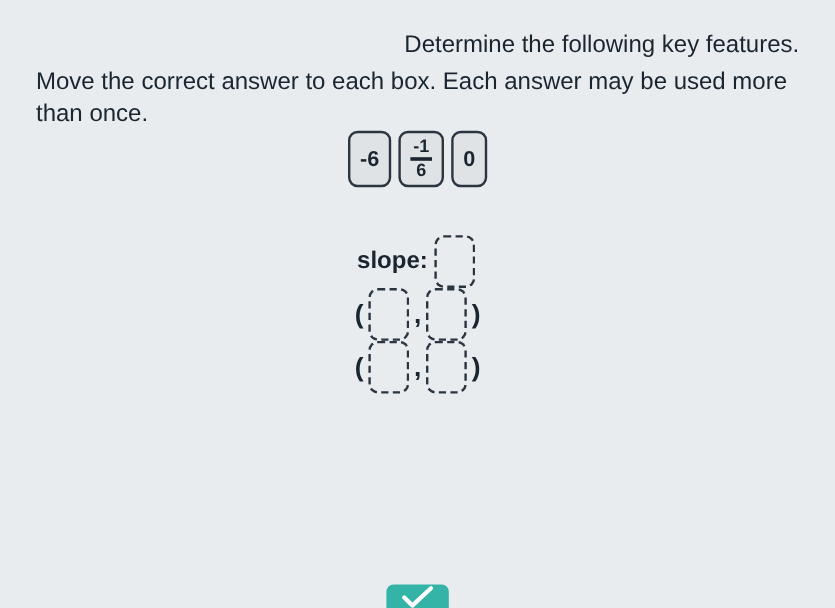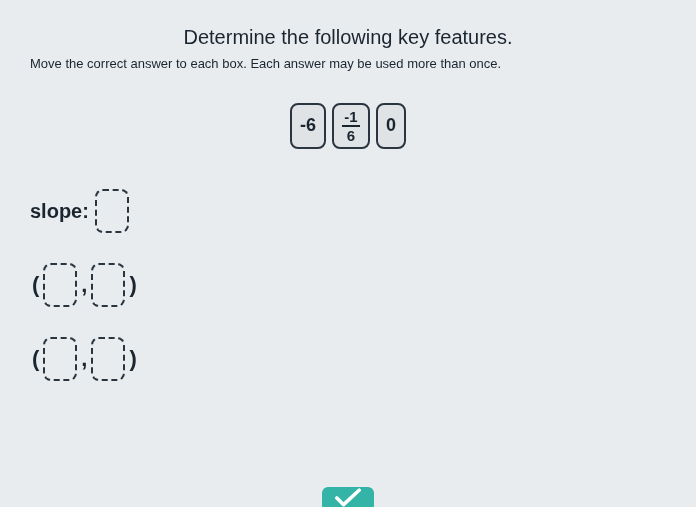--- a/index.html
+++ b/index.html
@@ -14,32 +14,31 @@
     position: relative;
   }
   .truncated-top {
     text-align: center;
     font-size: 13px;
     color: #2a3540;
     margin-bottom: 2px;
     font-weight: 600;
   }
   .title {
-    text-align: center;
+    text-align: right;
     font-size: 20px;
     font-weight: 500;
     margin-bottom: 6px;
     color: #1a2530;
     margin-top: 16px;
   }
   .instructions {
-    font-size: 13px;
+    font-size: 20px;
     color: #1a2530;
     line-height: 1.35;
-    margin-bottom: 30px;
     font-weight: 500;
   }
   .tiles-row {
     display: flex;
     justify-content: center;
     gap: 6px;
     margin-bottom: 40px;
   }
   .tile {
     border: 2.5px solid #2a3540;
@@ -59,22 +58,21 @@
     flex-direction: column;
     padding: 4px 8px;
   }
   .frac-num { font-size: 15px; line-height: 1; font-weight: 700; }
   .frac-bar { width: 18px; height: 2.5px; background: #1a2530; margin: 1px 0; }
   .frac-den { font-size: 15px; line-height: 1; font-weight: 700; }
 
   .answers {
     display: flex;
     flex-direction: column;
-    align-items: flex-start;
-    gap: 30px;
+    align-items: center;
   }
   .answer-row {
     display: flex;
     align-items: center;
     font-size: 20px;
     font-weight: 600;
     color: #1a2530;
   }
   .label { margin-right: 4px; }
   .paren { font-size: 22px; font-weight: 600; margin: 0 2px; }

